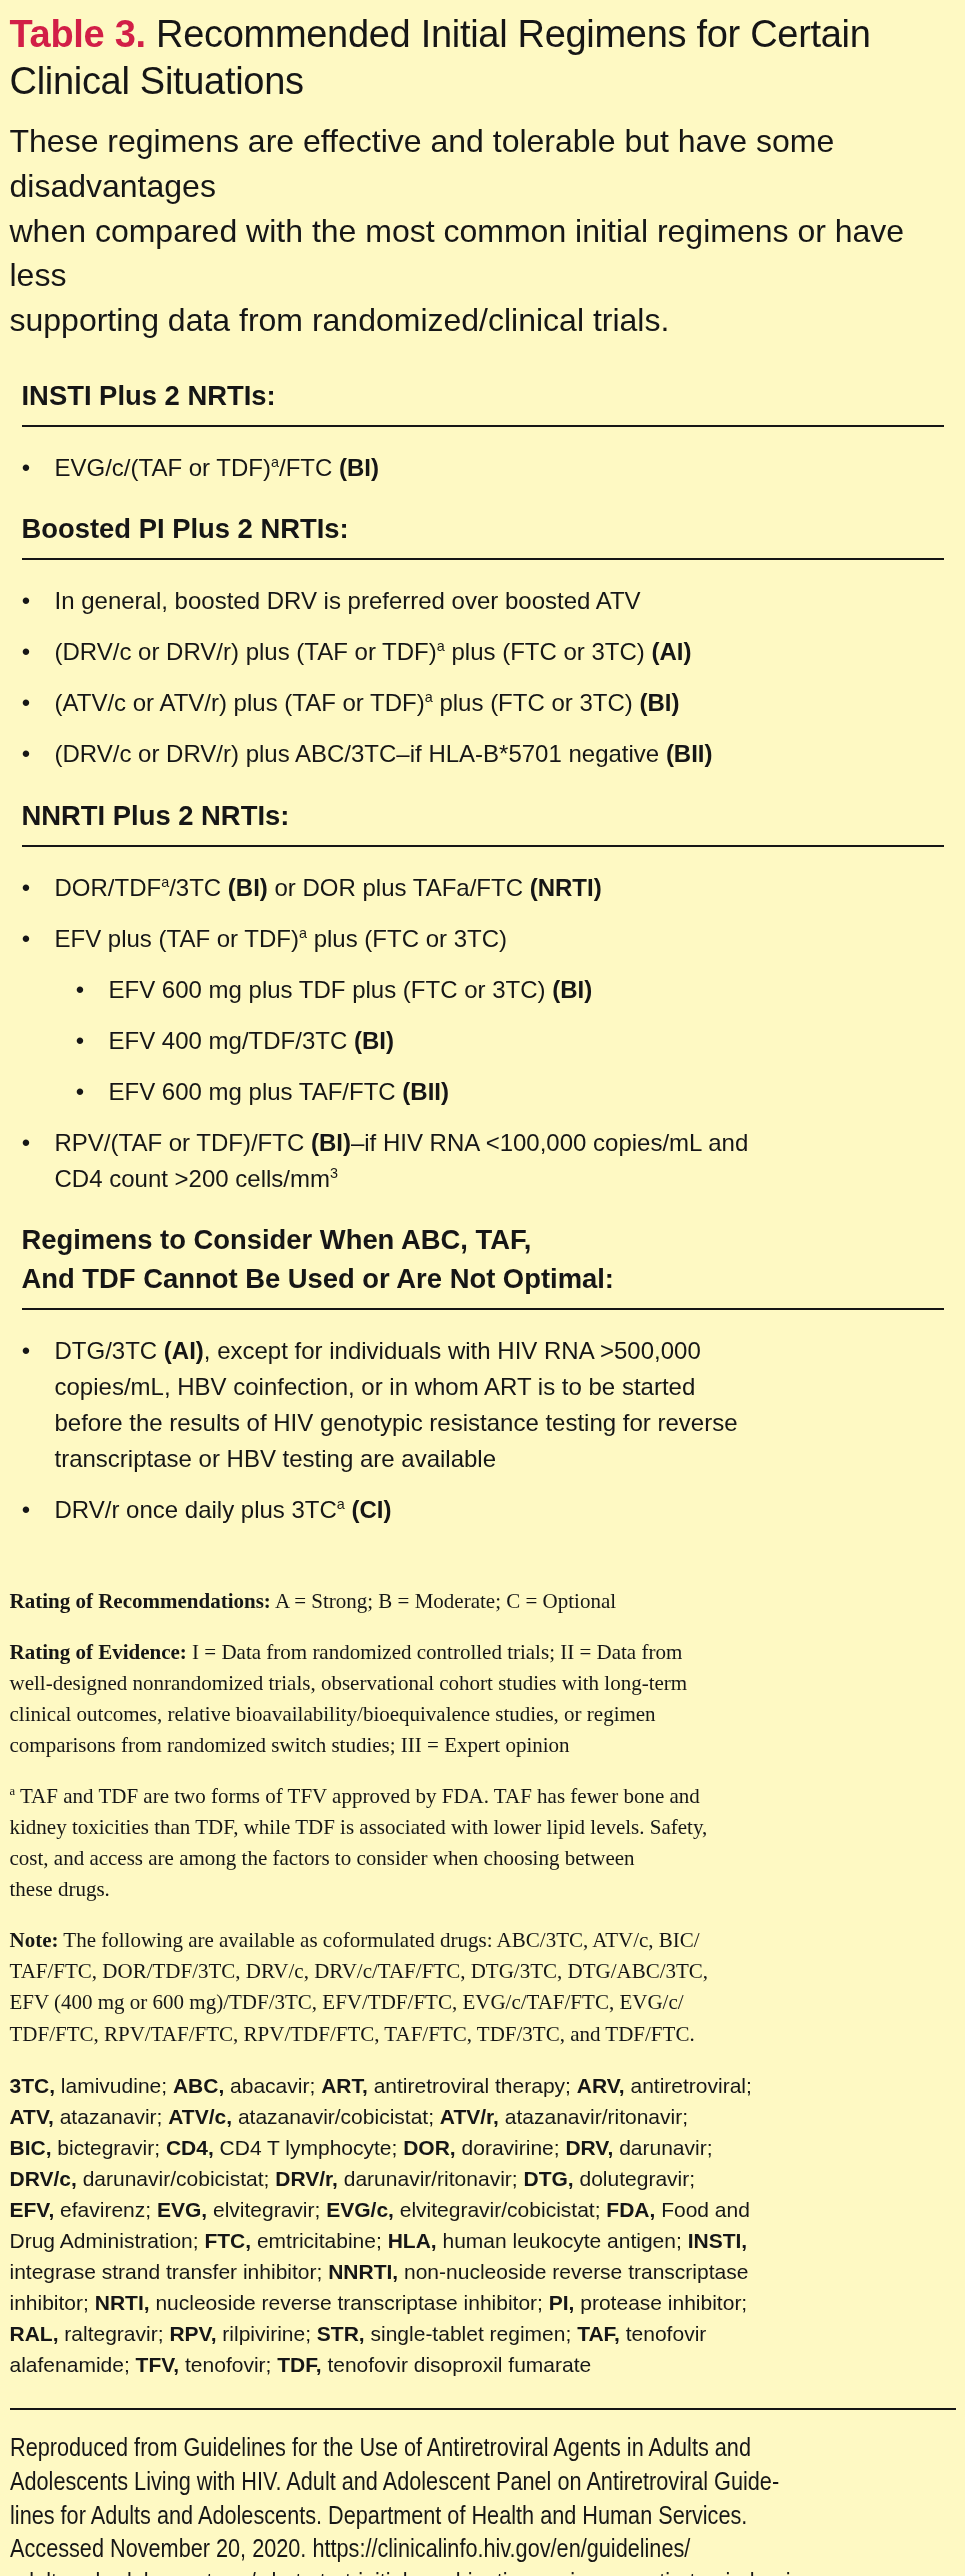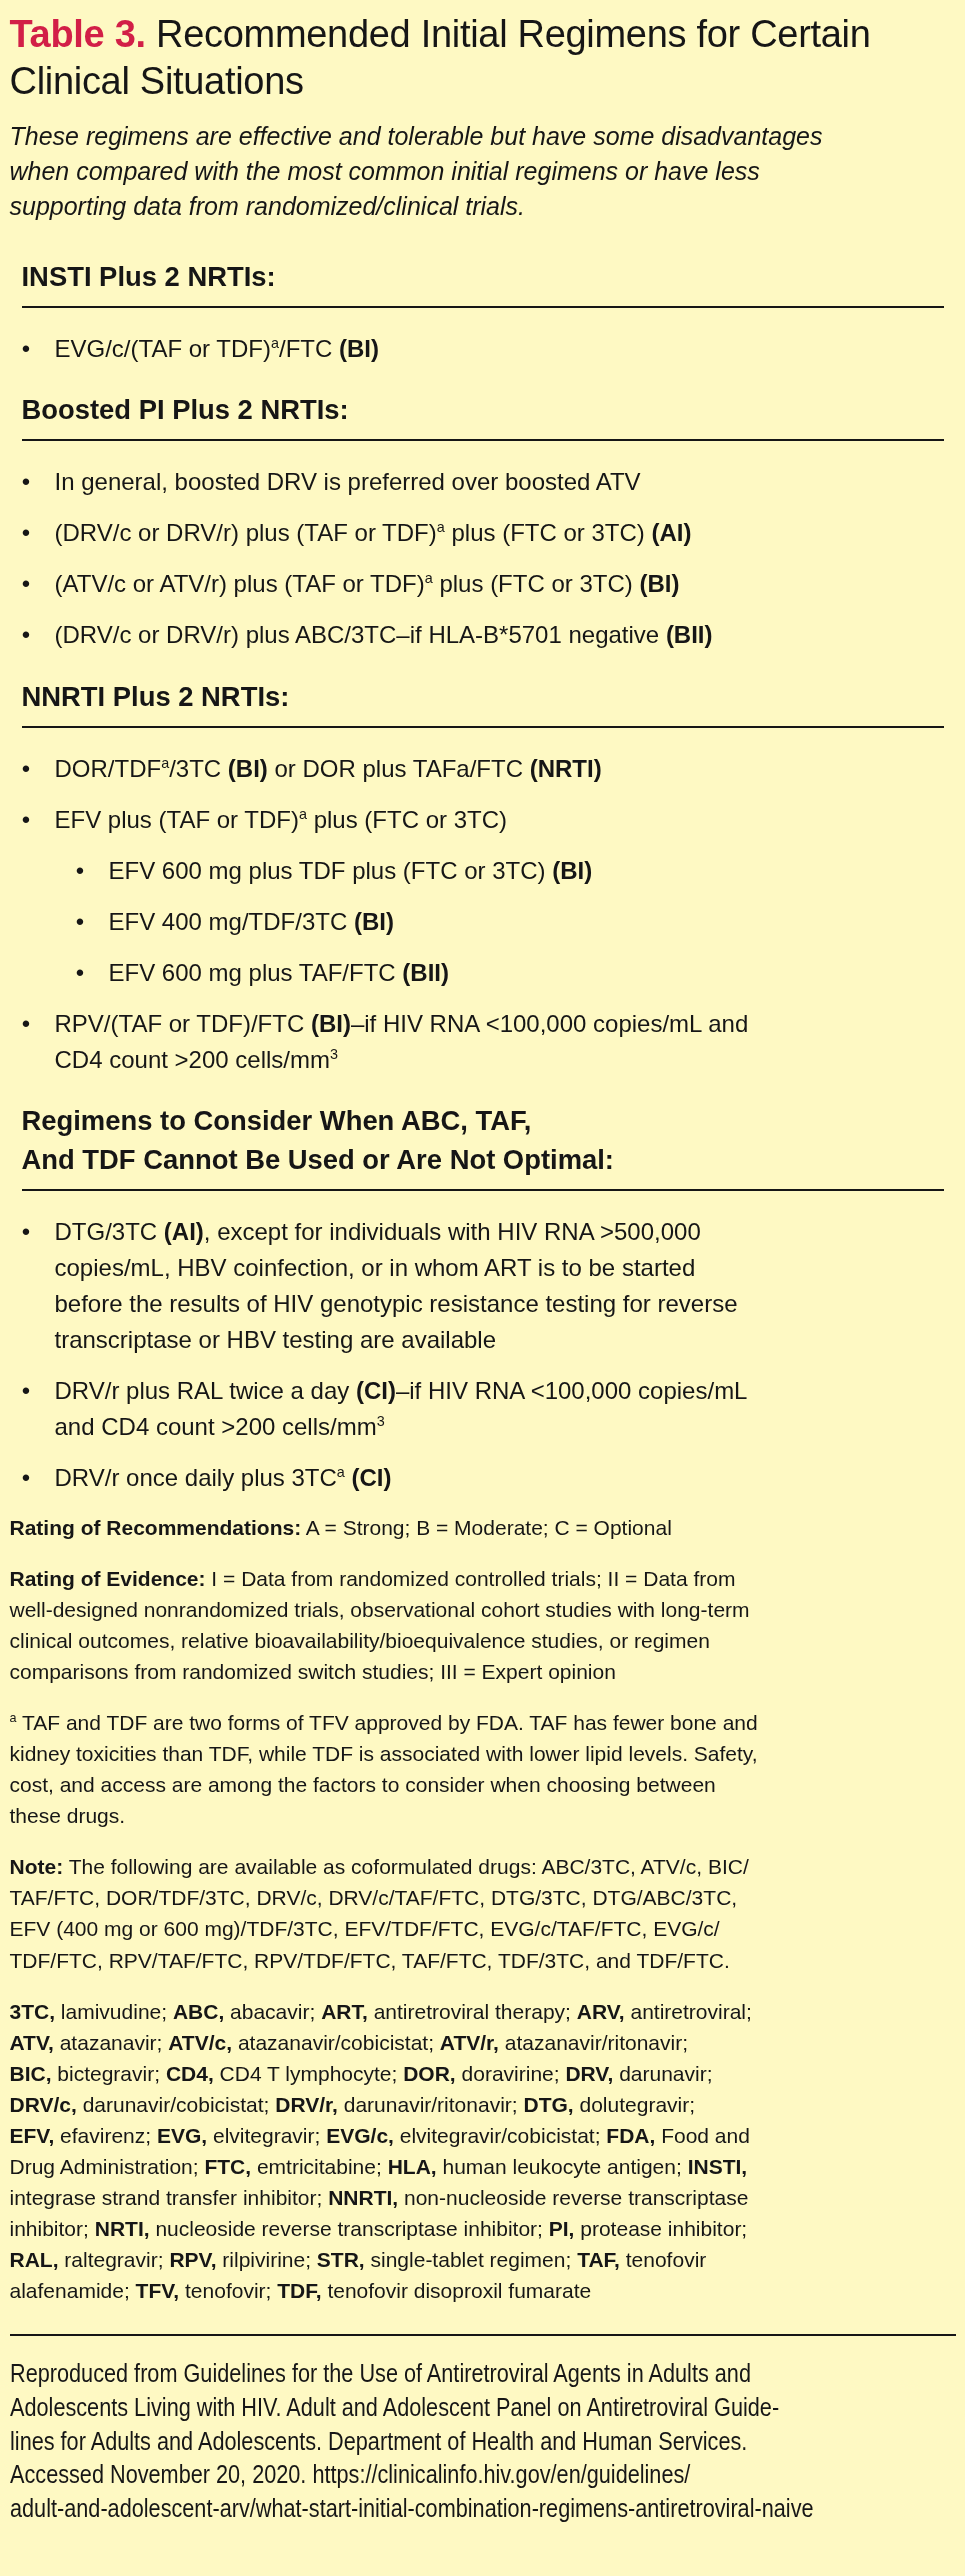--- a/index.html
+++ b/index.html
@@ -2,35 +2,35 @@
 <html style="font-size:15px"><head>
 <meta charset="utf-8">
 <style>
   html,body{margin:0;padding:0;background:#ffffff;}
   body{width:965px;font-family:"Liberation Sans","DejaVu Sans",sans-serif;color:#161616;}
   .page{box-sizing:border-box;width:965px;min-height:2576px;padding:11.3px 9.5px 23px;background:#fef9c3;}
 
   h1.title{font-size:38px;font-weight:400;line-height:1.22;margin:0 0 15px;white-space:pre-line;letter-spacing:-0.3px;}
   h1.title .accent{font-weight:700;}
 
-  .intro{font-size:25px;line-height:1.4;margin:0 0 34px;white-space:pre-line;font-style:italic;}
+  .intro{font-size:32px;line-height:1.4;margin:0 0 34px;white-space:pre-line;}
 
   .sec{margin-top:24.6px;}
   #sections > .sec:first-child{margin-top:0;}
   .sec-h{font-size:27.4px;font-weight:700;line-height:1.4;margin:12px;padding:0 0 9.5px;
          border-bottom:2.8px solid #161616;white-space:pre-line;}
   ul.bullets{list-style:none;margin:23px 0 9.5px;padding:0;}
   ul.bullets li{position:relative;font-size:24px;line-height:1.5;padding-left:45px;
                 margin:0 0 15px;white-space:pre-line;}
   ul.bullets li::before{content:"\2022";position:absolute;left:12.3px;top:0;}
   ul.bullets li.lvl2{margin-left:54px;}
   .b{font-weight:700;}
   sup{font-size:60%;line-height:0;vertical-align:super;}
 
-  #notes{margin-top:16px;}
+  #notes{margin-top:58px;font-family:Liberation Serif, serif;}
   .note{font-size:21px;line-height:1.48;margin:0 0 20px;white-space:pre-line;}
   .abbr{margin-bottom:12px;}
 
   hr.footer-rule{border:0;border-top:2.8px solid #161616;margin:28px 0 21px;}
   p.footer{font-size:25.5px;line-height:1.32;margin:0;white-space:pre-line;
            transform:scaleX(0.85);transform-origin:0 0;width:118%;}
 </style>
 </head>
 <body>
 
@@ -72,22 +72,20 @@
         </ul>
       </section>
       <section class="sec">
         <h2 class="sec-h">Regimens to Consider When ABC, TAF,
 And TDF Cannot Be Used or Are Not Optimal:</h2>
         <ul class="bullets">
           <li class="lvl1"><span>DTG/3TC </span><span class="b">(AI)</span><span>, except for individuals with HIV RNA &gt;500,000
 copies/mL, HBV coinfection, or in whom ART is to be started
 before the results of HIV genotypic resistance testing for reverse
 transcriptase or HBV testing are available</span></li>
-          <li class="lvl1"><span>DRV/r plus RAL twice a day </span><span class="b">(CI)</span><span>–if HIV RNA &lt;100,000 copies/mL
-and CD4 count &gt;200 cells/mm</span><sup>3</sup></li>
           <li class="lvl1"><span>DRV/r once daily plus 3TC</span><sup>a</sup><span> </span><span class="b">(CI)</span></li>
         </ul>
       </section>
     </div>
 
   <div id="notes">
       <p class="note"><span class="b">Rating of Recommendations:</span><span> A = Strong; B = Moderate; C = Optional</span></p>
       <p class="note"><span class="b">Rating of Evidence:</span><span> I = Data from randomized controlled trials; II = Data from
 well-designed nonrandomized trials, observational cohort studies with long-term
 clinical outcomes, relative bioavailability/bioequivalence studies, or regimen

